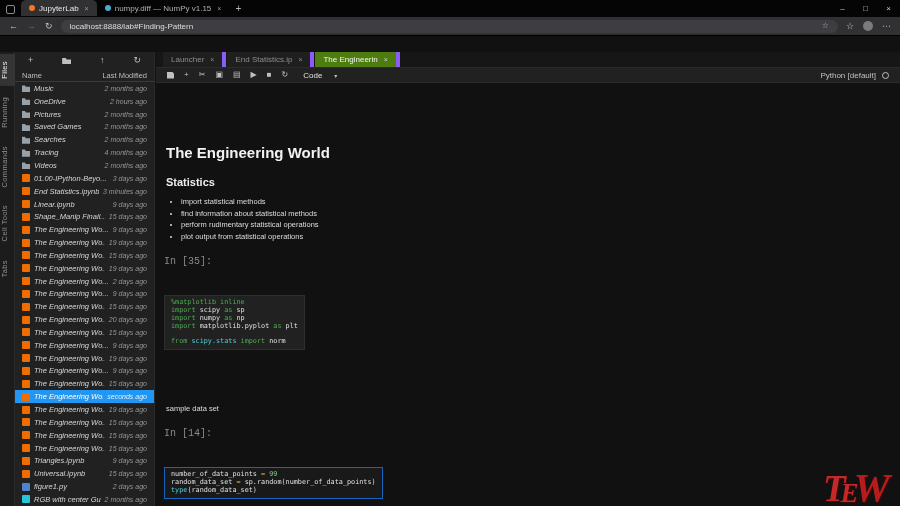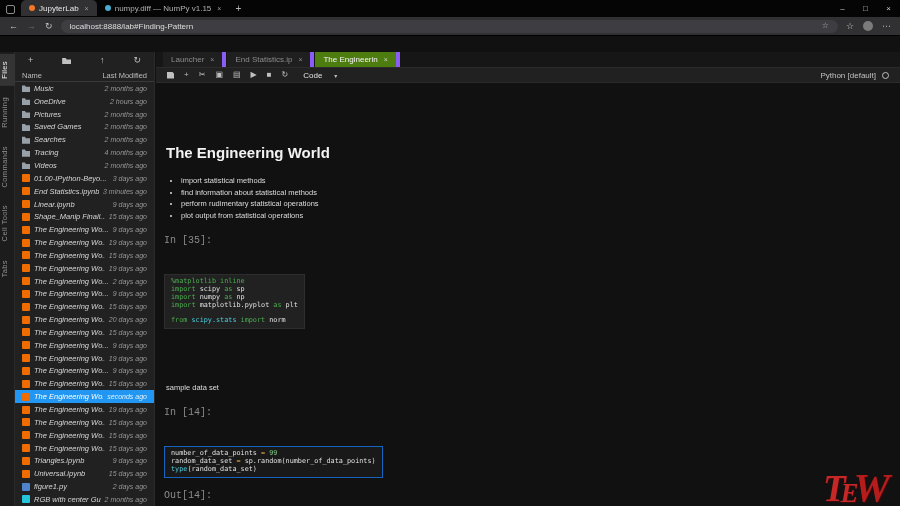--- a/index.html
+++ b/index.html
@@ -376,20 +376,21 @@
         <span class="kstatus"></span>
       </div>
     </div>
     <div class="nbarea">
       <div>
           <div class="cellrow">
             <span class="collapser"></span>
             <span class="prompt"></span>
             <div class="mdbody">
               <div class="md-h1">The Engineering World</div>
+              <div class="md-h2">Statistics</div>
               <ul class="md-ul">
                 <li>import statistical methods</li>
                 <li>find information about statistical methods</li>
                 <li>perform rudimentary statistical operations</li>
                 <li>plot output from statistical operations</li>
               </ul>
             </div>
           </div>
           <div class="cellrow">
             <span class="collapser"></span>

